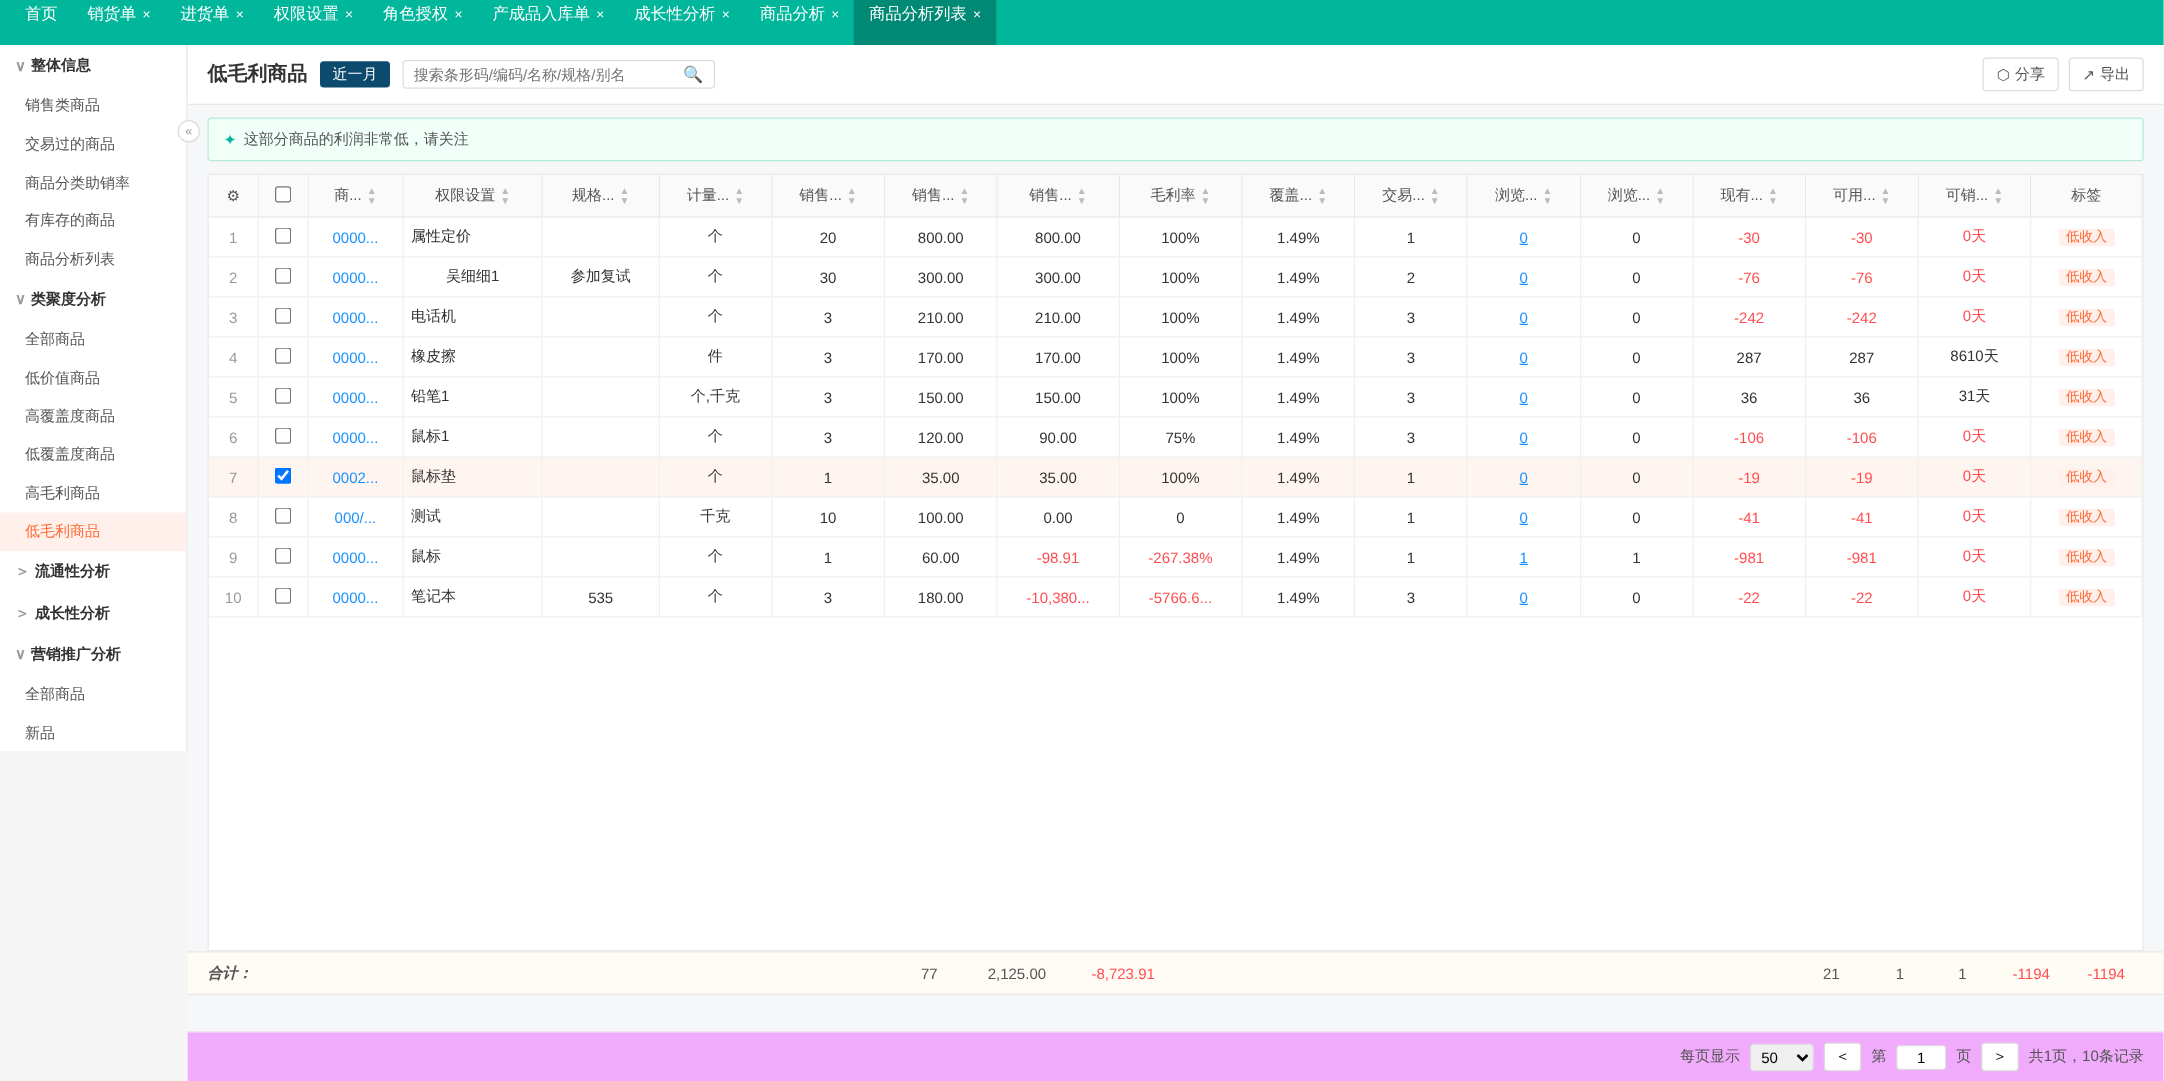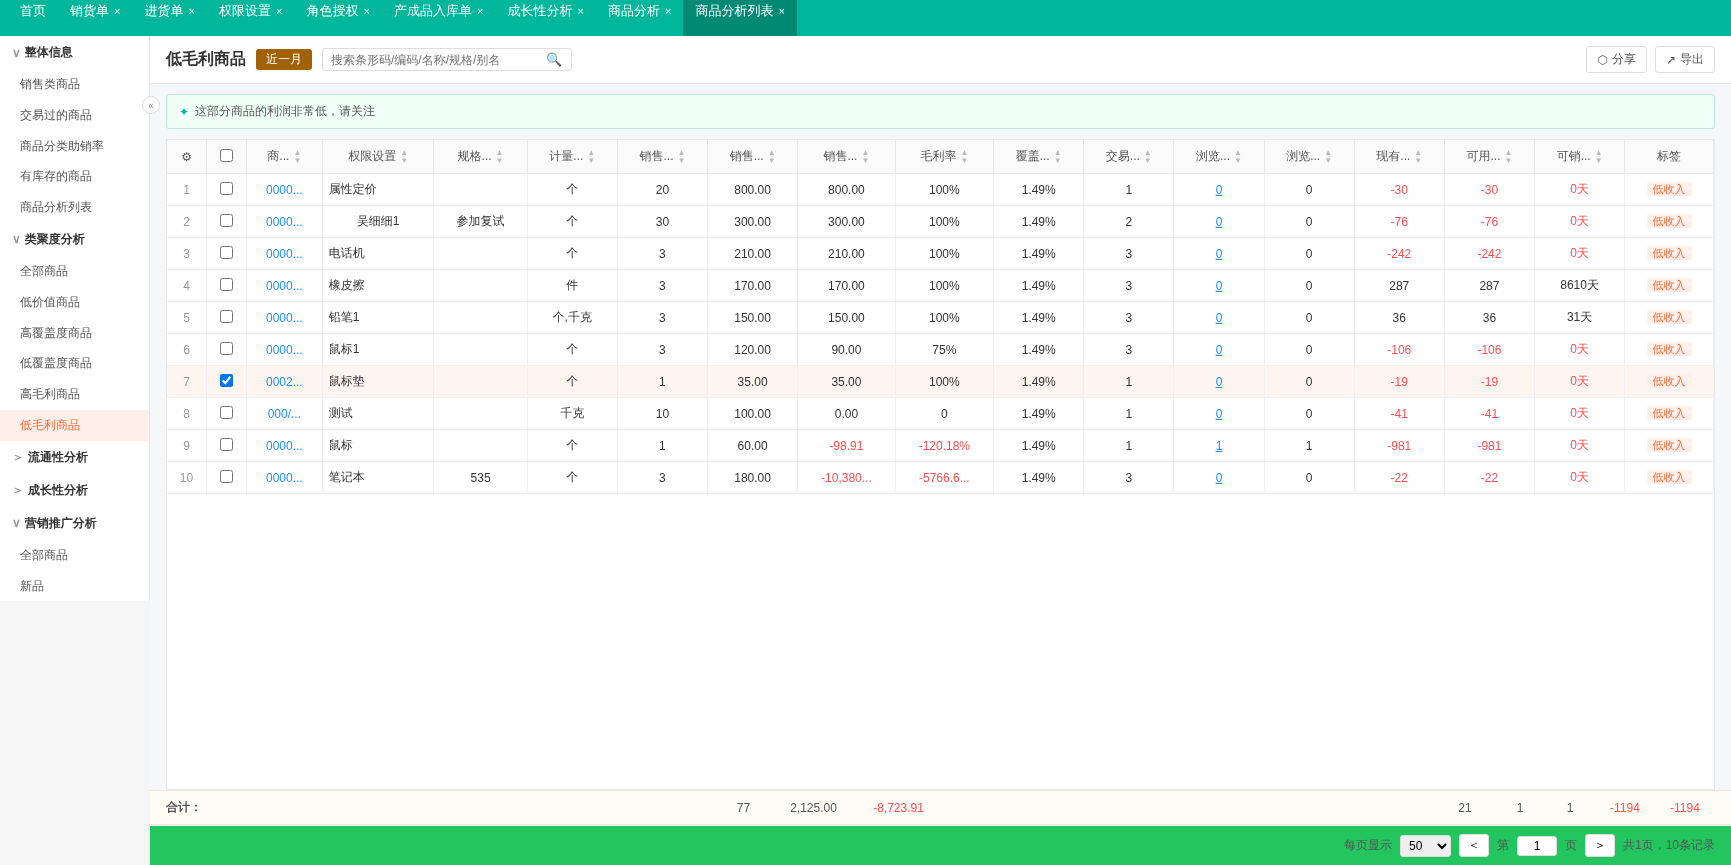--- a/index.html
+++ b/index.html
@@ -96,21 +96,21 @@
       background: #fff;
       border-bottom: 1px solid #e8e8e8;
       gap: 10px;
     }
     .page-title {
       font-size: 16px;
       font-weight: bold;
       color: #333;
     }
     .date-badge {
-      background: #a16207;
+      background: #0c4a6e;
       color: #fff;
       padding: 2px 10px;
       border-radius: 3px;
       font-size: 12px;
       cursor: pointer;
     }
     .search-box {
       display: flex;
       align-items: center;
       border: 1px solid #ddd;
@@ -221,33 +221,34 @@
     .footer-totals {
       background: #fffbf5;
       border-top: 1px solid #e8e8e8;
       padding: 8px 16px;
       display: flex;
       align-items: center;
       font-size: 12px;
       color: #555;
       border-bottom: 1px solid #e8e8e8;
     }
-    .footer-totals .total-label { font-weight: bold; margin-right: 20px; }
+    .footer-totals .total-label { font-weight: bold; margin-right: 20px; font-style: italic; }
 
     
     .pagination-bar {
-      background: #22c55e;
+      background: #f0abfc;
       padding: 8px 16px;
       display: flex;
       align-items: center;
       justify-content: flex-end;
       gap: 8px;
       font-size: 12px;
       color: #555;
       border-top: 1px solid #f0f0f0;
+      margin-top: 29px;
     }
     .pagination-bar select {
       border: 1px solid #ddd;
       border-radius: 3px;
       padding: 2px 4px;
       font-size: 12px;
     }
     .page-btn {
       border: 1px solid #ddd;
       background: #fff;
@@ -687,21 +688,21 @@
             <tr>
       <td style="color:#999">9</td>
       <td><input type="checkbox" style=""></td>
       <td style="color:#1890ff;cursor:pointer">0000...</td>
       <td style="text-align:left;color:#333">鼠标</td>
       <td></td>
       <td>个</td>
       <td>1</td>
       <td>60.00</td>
       <td class="red">-98.91</td>
-      <td class="red">-120.18%</td>
+      <td class="red">-267.38%</td>
       <td>1.49%</td>
       <td>1</td>
       <td><span class="zero-link">1</span></td>
       <td>1</td>
       <td class="red">-981</td>
       <td class="red">-981</td>
       <td class="red">0天</td>
       <td><span class="tag-badge">低收入</span></td>
     </tr>
             <tr>

